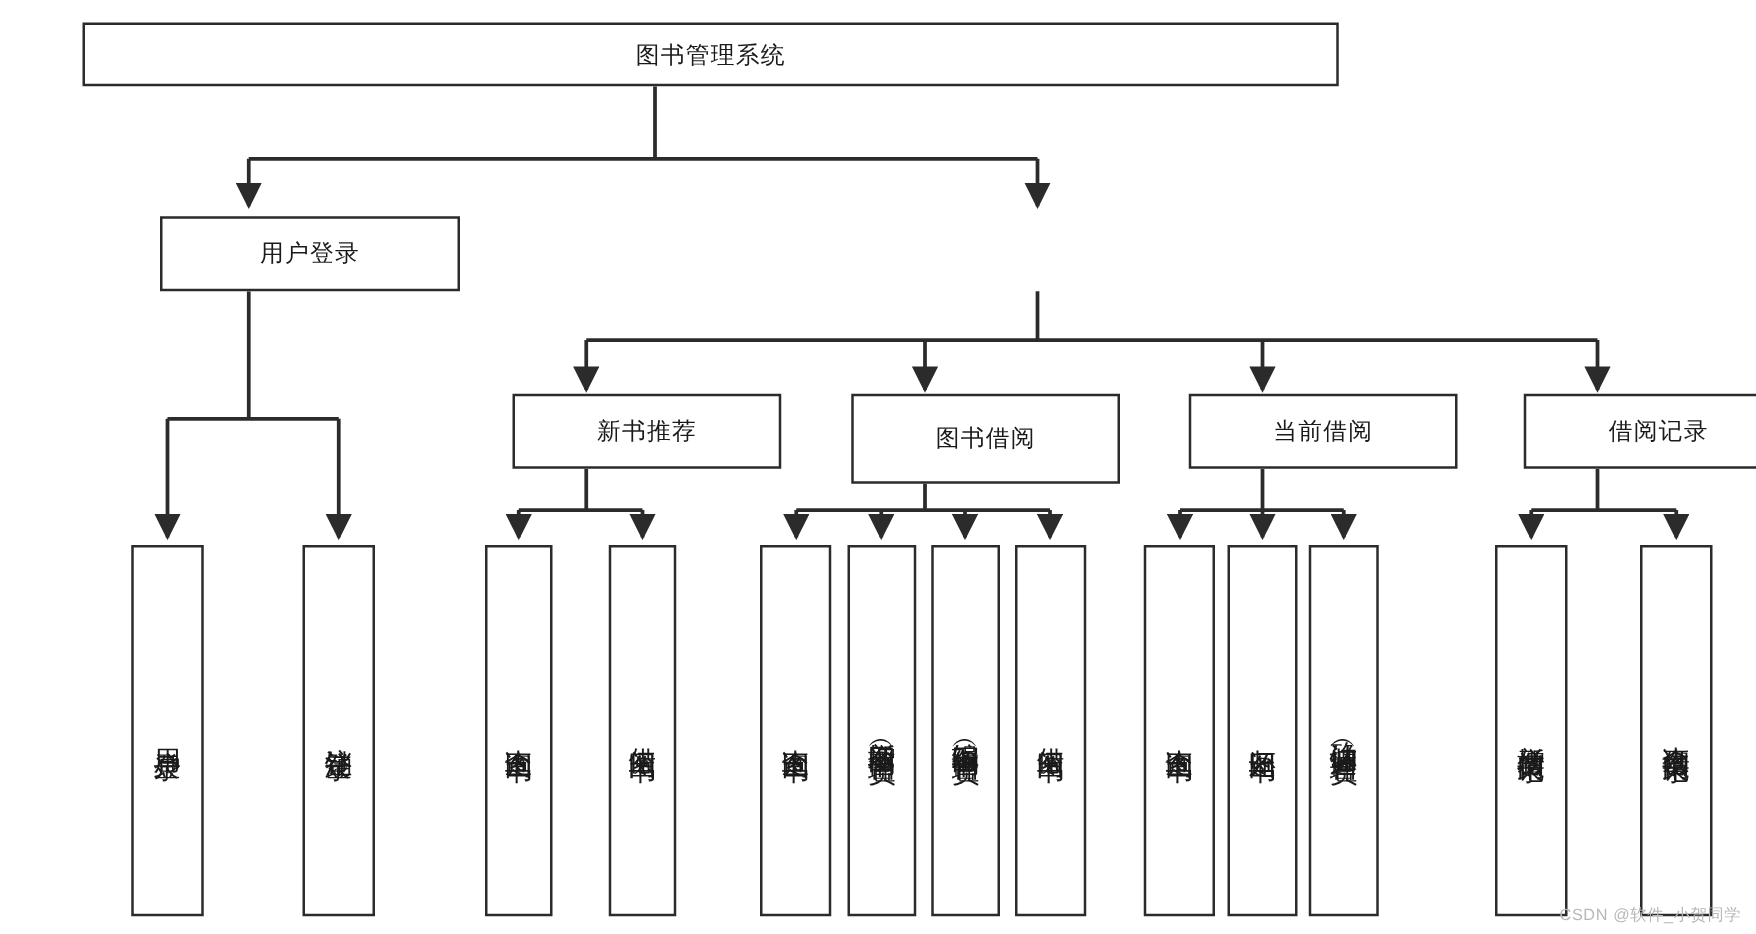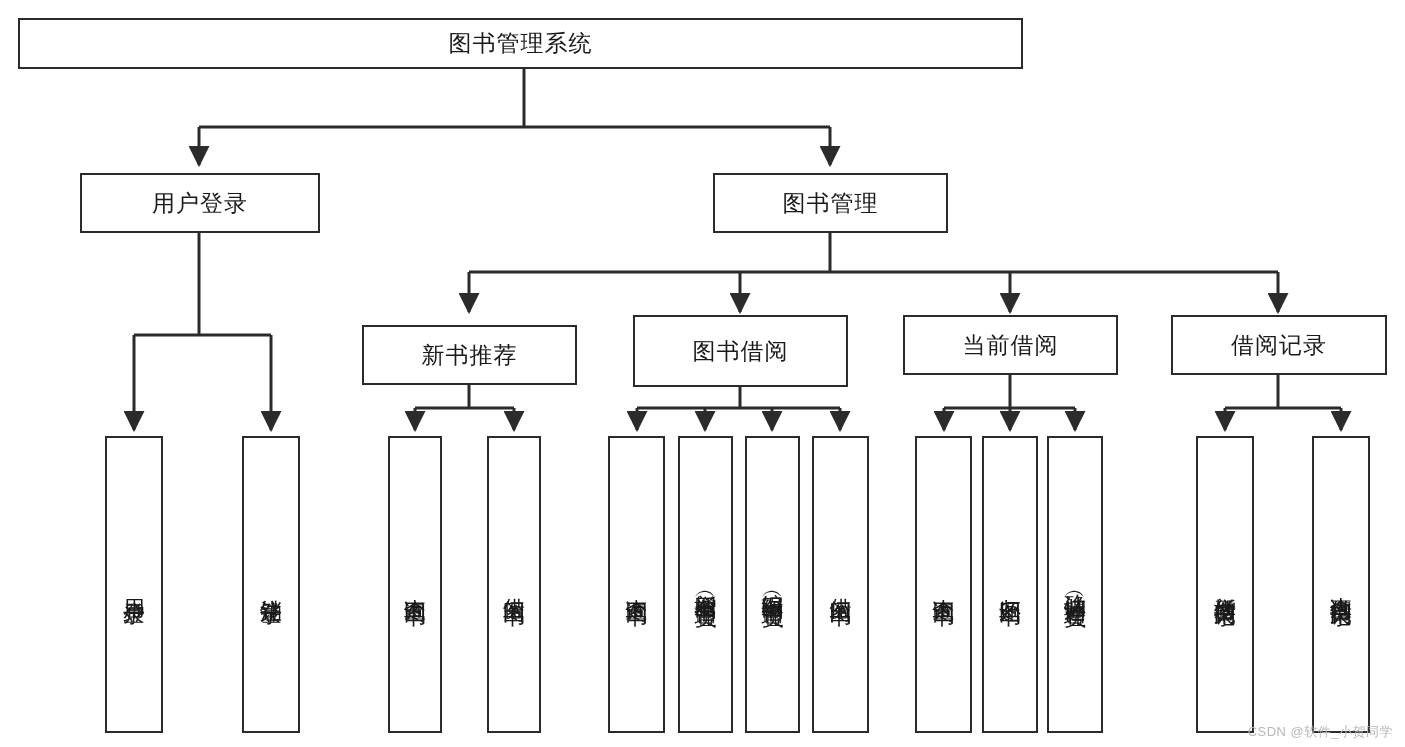--- a/index.html
+++ b/index.html
@@ -27,22 +27,23 @@
     position: absolute;
     box-sizing: border-box;
     border: 2px solid #2b2b2b;
     background: #ffffff;
     display: flex;
     align-items: center;
     justify-content: center;
     color: #1a1a1a;
   }
   .node.horiz {
-    font-size: 23px;
+    font-size: 19px;
     letter-spacing: 1px;
+    margin-left: 48px;
   }
   .node.vert {
     align-items: center;
     justify-content: center;
   }
   .node.vert .vlabel {
     writing-mode: vertical-rl;
     text-orientation: upright;
     font-size: 22px;
     line-height: 1.08;
@@ -115,25 +116,22 @@
     </g>
   </svg>
 
   <div class="node horiz" style="left:18px; top:18px; width:1005px; height:51px;">
     <span>图书管理系统</span>
   </div>
 
   <div class="node horiz" style="left:80px; top:173px; width:240px; height:60px;">
     <span>用户登录</span>
   </div>
-  <div class="node horiz" style="left:713px; top:173px; width:235px; height:60px;">
-    <span>图书管理</span>
-  </div>
 
-  <div class="node horiz" style="left:362px; top:325px; width:215px; height:60px;">
+  <div class="node horiz" style="left:362px; top:315px; width:215px; height:60px;">
     <span>新书推荐</span>
   </div>
   <div class="node horiz" style="left:633px; top:315px; width:215px; height:72px;">
     <span>图书借阅</span>
   </div>
   <div class="node horiz" style="left:903px; top:315px; width:215px; height:60px;">
     <span>当前借阅</span>
   </div>
   <div class="node horiz" style="left:1171px; top:315px; width:216px; height:60px;">
     <span>借阅记录</span>

